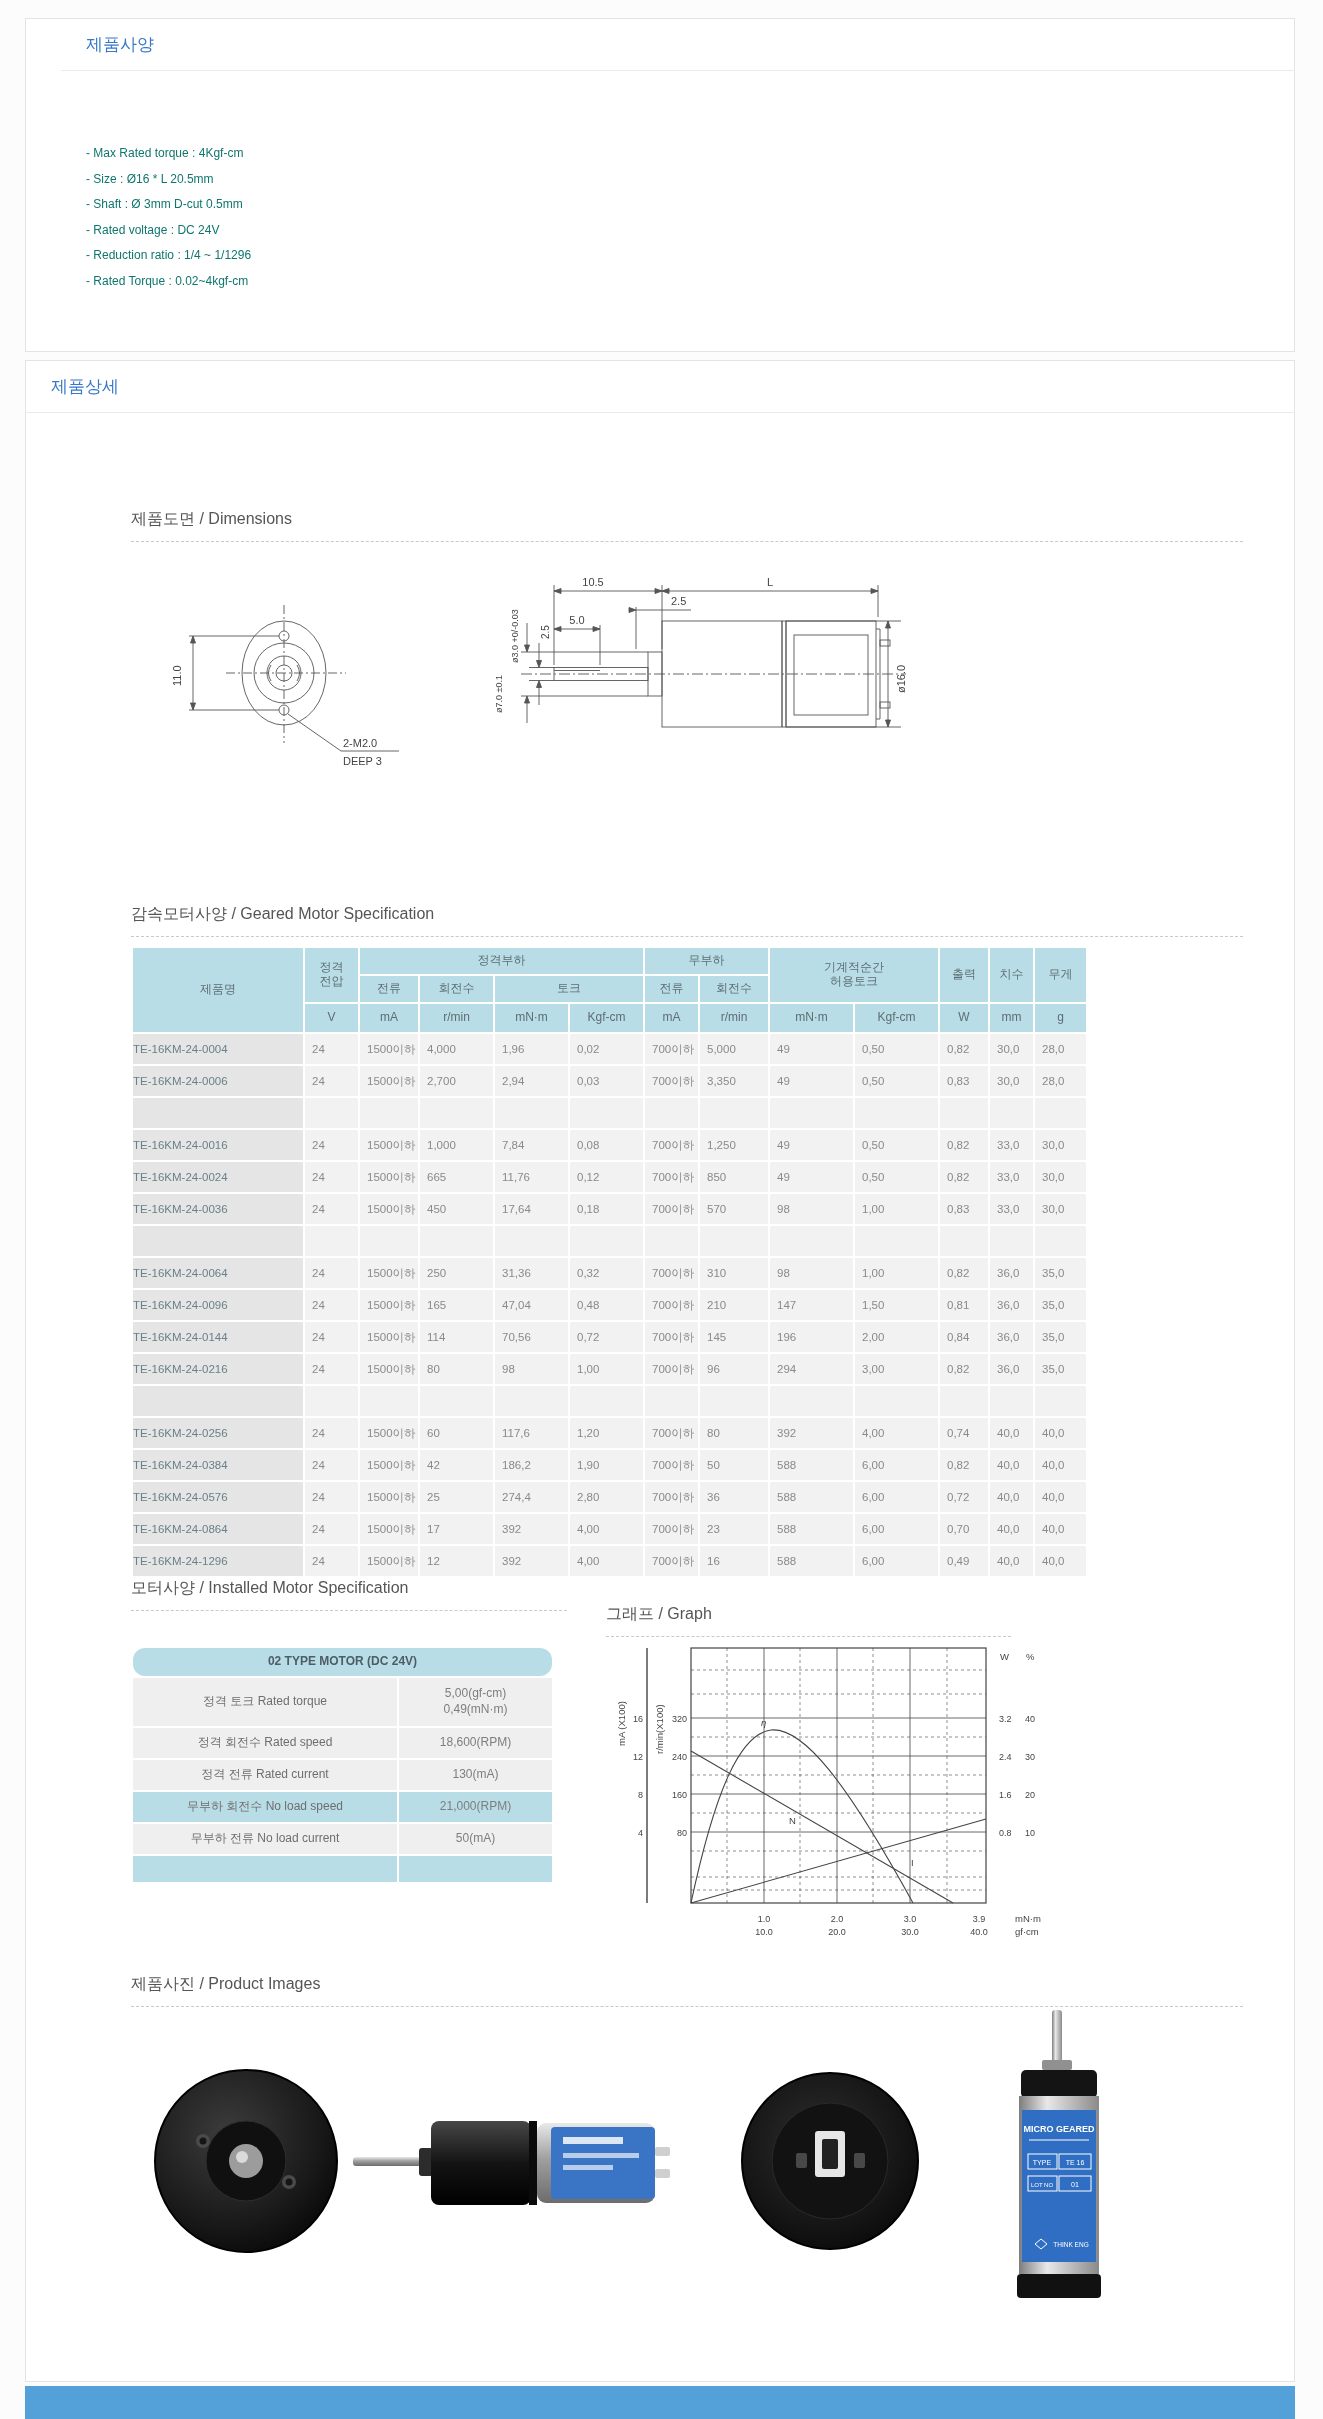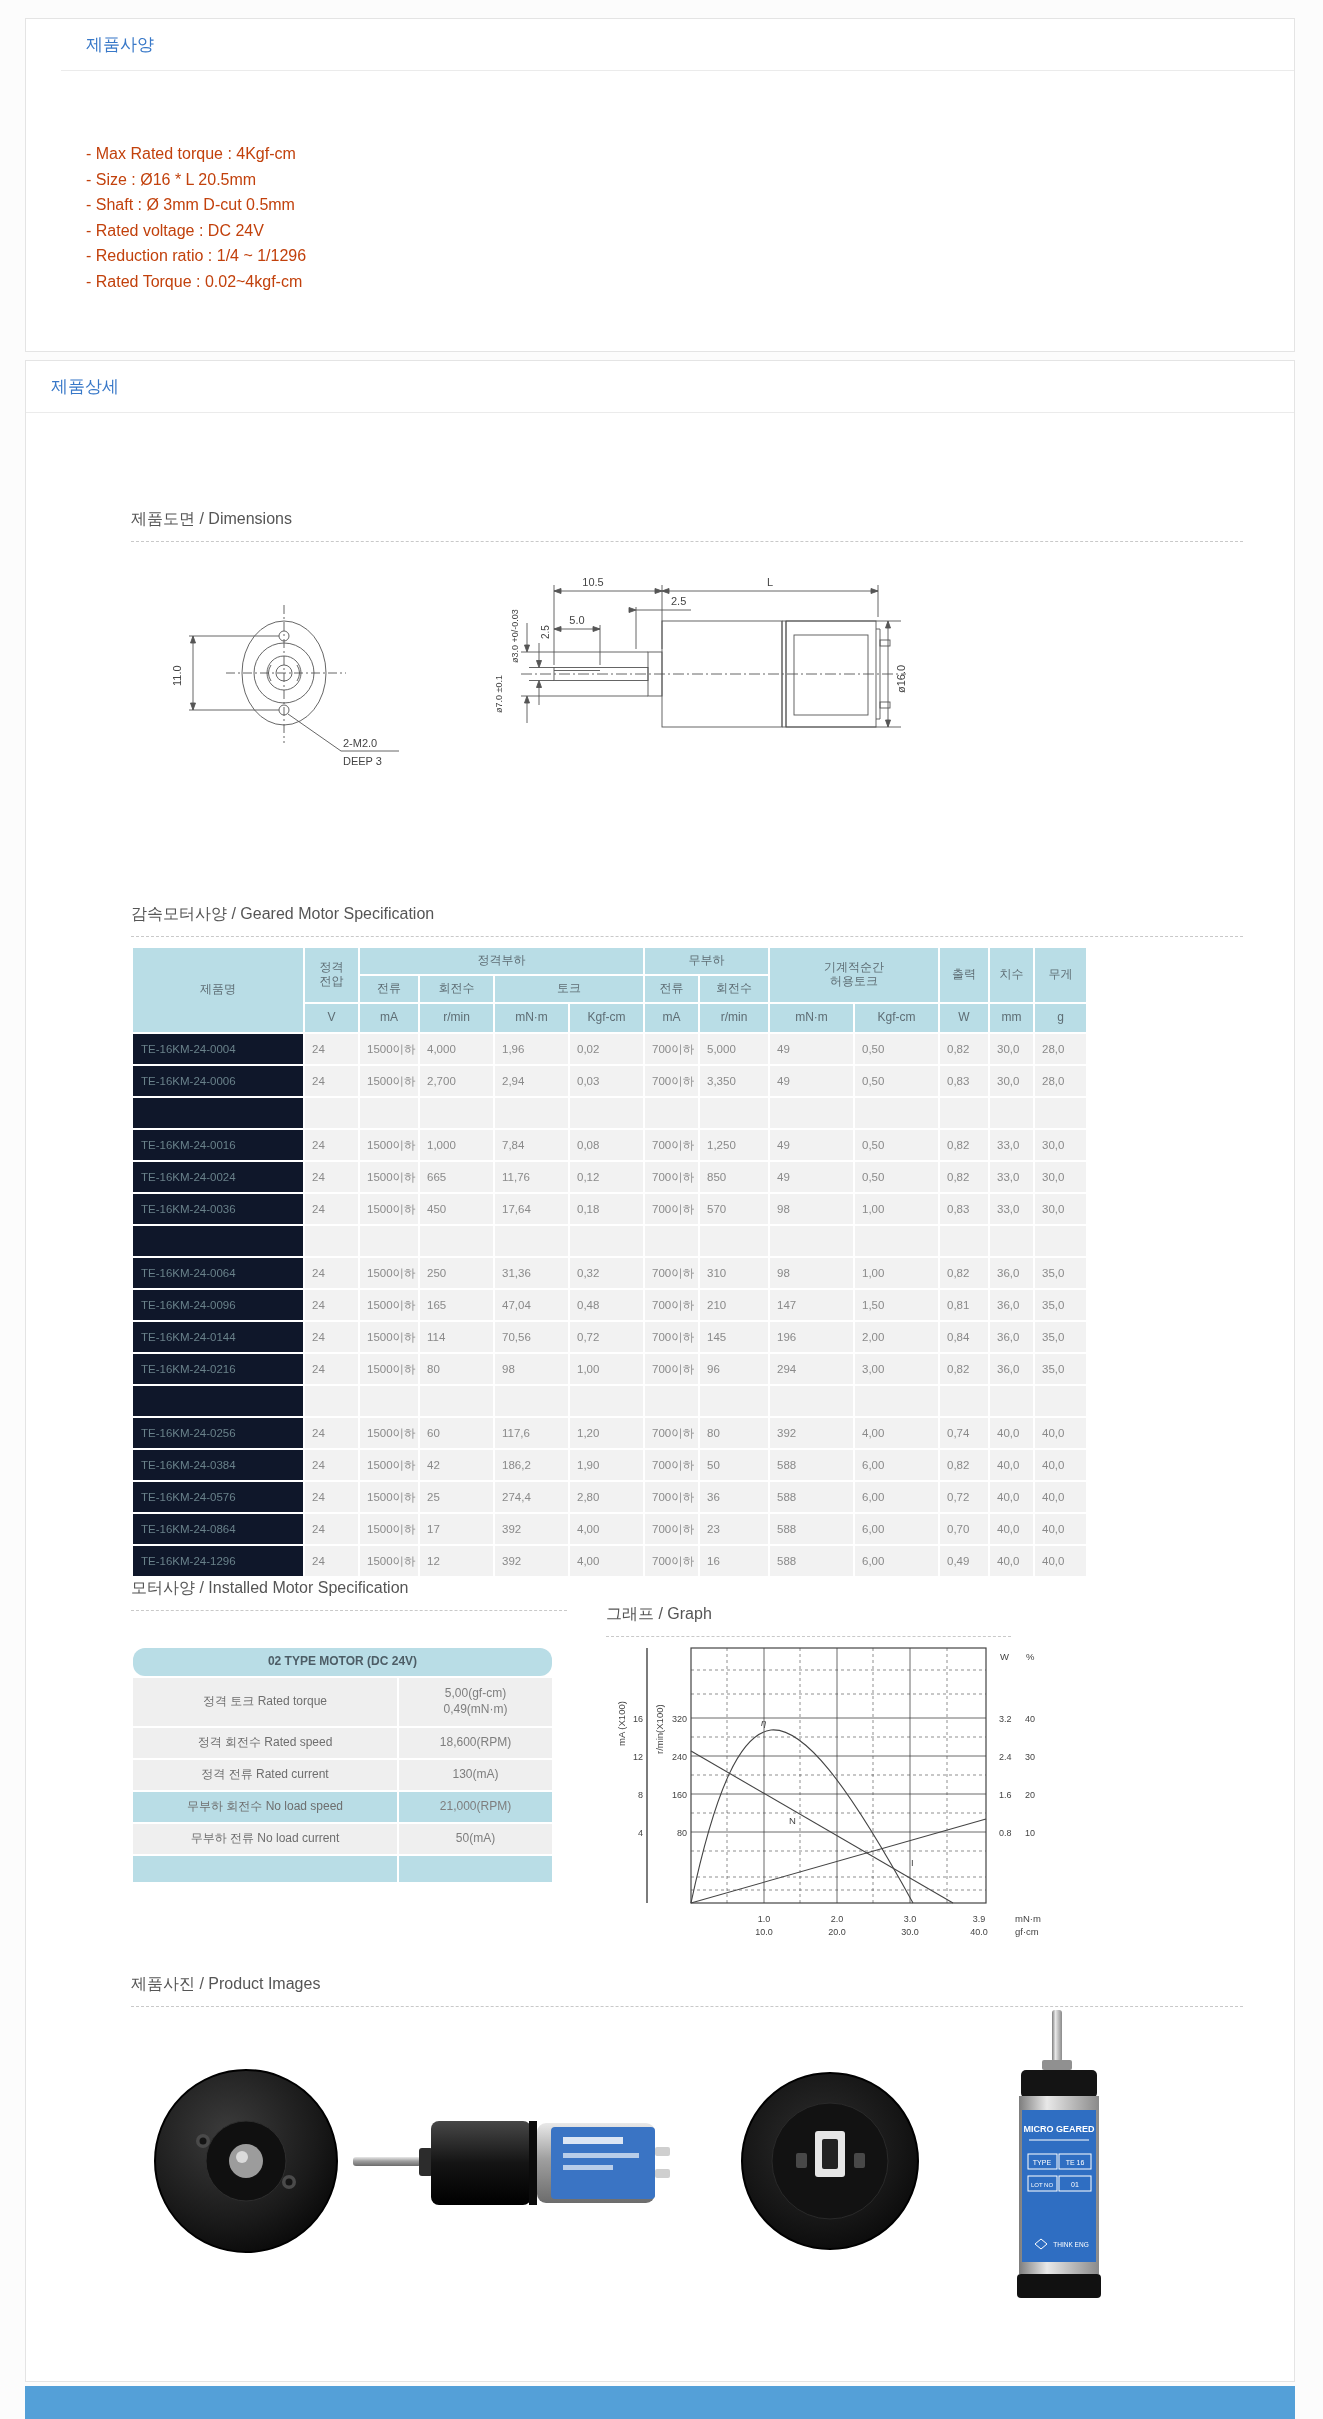--- a/index.html
+++ b/index.html
@@ -7,30 +7,30 @@
     width:1323px;height:2419px;position:relative;
     background:#fcfcfc;
     font-family:"Liberation Sans","DejaVu Sans",sans-serif;
     color:#333;
   }
   .panel{position:absolute;left:25px;width:1270px;background:#fff;border:1px solid #e4e4e4;box-sizing:border-box;}
   #panel-spec{top:18px;height:334px;padding-left:35px;}
   #panel-detail{top:360px;height:2022px;}
   .panel-title{height:51px;line-height:51px;padding:0 25px;font-size:17px;color:#3878c8;border-bottom:1px solid #ebebeb;}
   .spec-list{margin:0;padding:0;list-style:none;position:absolute;left:60px;top:122px;}
-  .spec-list li{font-size:16px;color:#c2410c;line-height:25.5px;}
+  .spec-list li{font-size:12px;color:#0f766e;line-height:25.5px;}
   .sec-head{position:absolute;font-size:16px;color:#555;padding-bottom:11px;border-bottom:1px dashed #c9c9c9;box-sizing:border-box;}
 
   
   #geared-table{position:absolute;left:105px;top:585px;width:957px;border-collapse:separate;border-spacing:2px;table-layout:fixed;}
   #geared-table td{overflow:hidden;white-space:nowrap;}
   #geared-table tr.hh td{background:#b9dde6;color:#5e6d74;font-size:12px;text-align:center;vertical-align:middle;height:24px;line-height:1.15;}
   #geared-table tr.uu td{height:26px;}
   #geared-table tr.dr td{height:28px;font-size:11.5px;}
-  #geared-table td.name{background:#0f172a;color:#69818a;padding-left:8px;}
+  #geared-table td.name{background:#e5e5e5;color:#69818a;padding-left:0;}
   #geared-table td.data{background:#f2f2f2;color:#8a8a8a;padding-left:7px;}
 
   
   #motor-table{position:absolute;left:105px;top:1285px;width:423px;border-collapse:separate;border-spacing:2px;table-layout:fixed;}
   #motor-table td{background:#efefef;text-align:center;vertical-align:middle;font-size:12px;color:#6e6e6e;height:28px;line-height:1.3;}
   #motor-table tr.title td{background:#b9dde6;color:#4d5d66;font-weight:bold;height:26px;border-radius:12px;}
   #motor-table tr.hl td{background:#b9dde6;}
   #motor-table tr.tall td{height:46px;}
   #motor-table tr.blank td{height:24px;}
   #motor-table td.val{color:#7e7e7e;}

